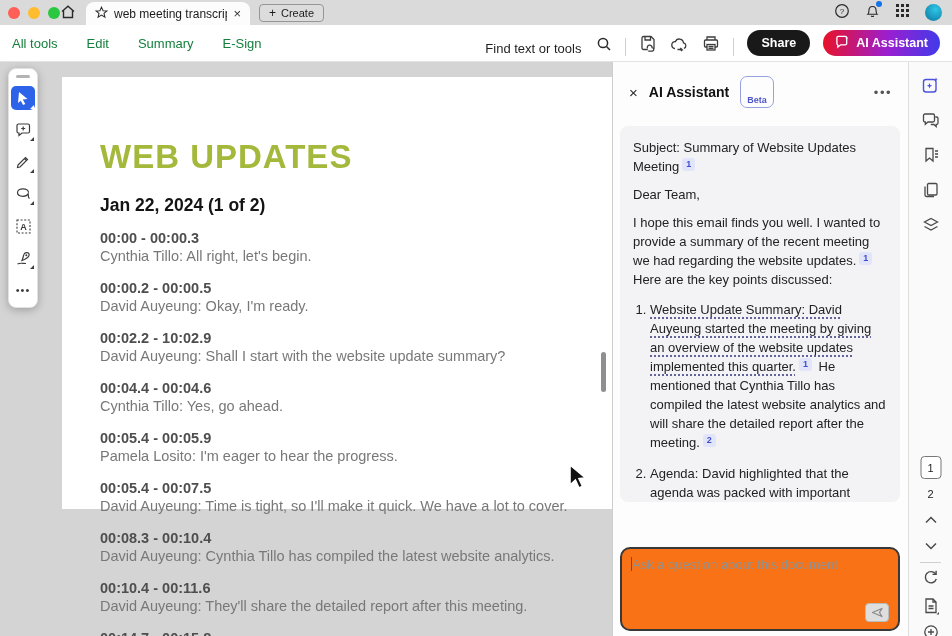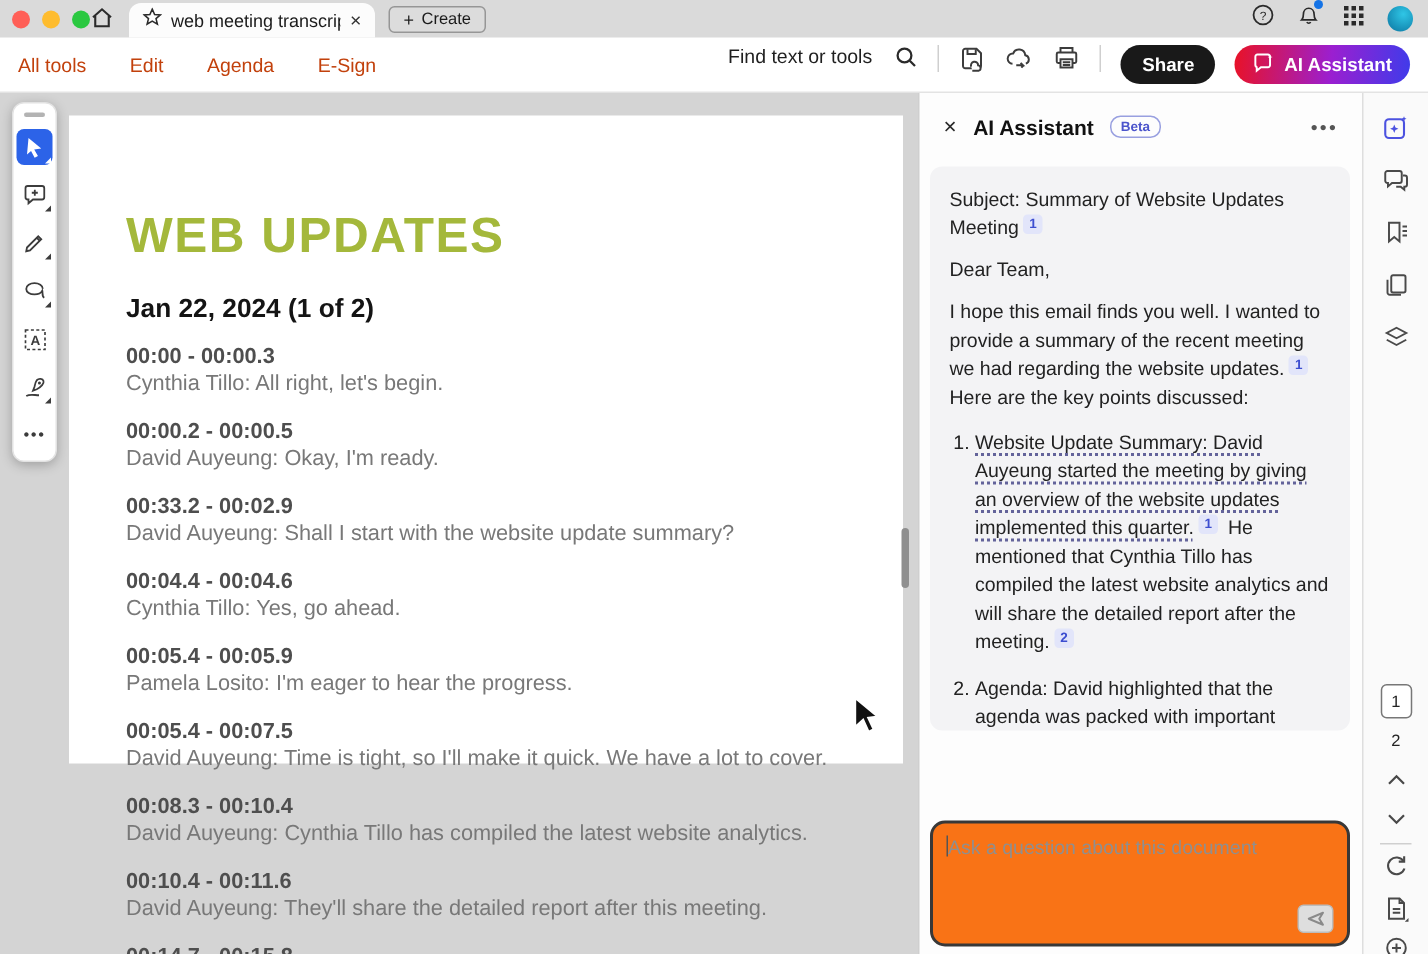--- a/index.html
+++ b/index.html
@@ -25,36 +25,36 @@
   .create-plus { font-size:12px; }
   .tabbar-right { position:absolute; right:10px; top:0; height:25px; display:flex; align-items:center; gap:15px; }
   .bell-wrap { position:relative; }
   .bell-dot { position:absolute; right:-2px; top:-2px; width:6px; height:6px; border-radius:50%; background:#1473e6; }
   .avatar { width:17px; height:17px; border-radius:50%;
     background:radial-gradient(circle at 62% 32%, #2fc6e6, #0b74a0); }
 
   
   .toolbar { height:37px; background:#fff; border-bottom:1px solid #e3e3e3;
     display:flex; align-items:center; padding:0 12px; }
-  .menus { display:flex; gap:29px; font-size:13px; color:#c2410c; }
+  .menus { display:flex; gap:29px; font-size:13px; color:#15803d; }
   .menus span { cursor:default; }
-  .toolbar-right { margin-left:auto; display:flex; align-items:flex-start; gap:13px; }
+  .toolbar-right { margin-left:auto; display:flex; align-items:flex-end; gap:13px; }
   .find-label { font-size:13px; color:#1f1f1f; margin-right:2px; }
   .tb-sep { width:1px; height:18px; background:#cfcfcf; }
   .pill { height:26px; border-radius:13px; display:flex; align-items:center; gap:6px;
     padding:0 14px; font-size:12.5px; font-weight:700; color:#fff; border:none; }
   .share-pill { background:#191919; }
   .ai-pill { background:linear-gradient(95deg,#e91226 0%,#9b1fd0 55%,#3f3bea 100%); padding:0 12px; }
 
   
   .main { display:flex; height:574px; }
 
   
   .docarea { width:612px; position:relative; background:#d4d4d4; overflow:hidden; }
-  .page { position:absolute; left:46px; top:15px; width:556px; height:432px; background:#fff;
+  .page { position:absolute; left:62px; top:15px; width:556px; height:432px; background:#fff;
     padding:44px 16px 0 38px; }
   .doc-title { font-size:33px; line-height:36px; font-weight:800; letter-spacing:1px; color:#a4b83b; margin-top:18px; }
   .doc-subtitle { font-size:17.5px; line-height:21px; font-weight:700; color:#141414; margin-top:20px; }
   .entries { margin-top:13px; }
   .entry { margin-bottom:14px; font-size:14.5px; line-height:18px; }
   .entry .time { display:block; font-weight:700; color:#4e4e4e; }
   .entry .line { color:#787878; }
   .entry:last-child .speaker { color:#bdbdbd; }
   .doc-scrollbar { position:absolute; right:6px; top:290px; width:5px; height:40px;
     background:#8f8f8f; border-radius:3px; }
@@ -72,21 +72,21 @@
   .tool-dots { font-size:11px; letter-spacing:1px; color:#3c3c3c; line-height:10px; }
 
   .doc-cursor { position:absolute; left:566px; top:402px; }
 
   
   .ai-panel { width:296px; background:#fdfdfd; border-left:1px solid #cfcfcf; position:relative; }
   .ai-header { display:flex; align-items:center; gap:11px; padding:14px 16px 10px 16px; }
   .ai-close { font-size:15px; color:#2a2a2a; }
   .ai-title { font-size:14px; font-weight:700; color:#111; }
   .beta-badge { font-size:9px; font-weight:700; color:#4c55cc; border:1px solid #99a0e0;
-    border-radius:7px; padding:1px 6px 2px; }
+    border-radius:7px; padding:18px 6px 2px; }
   .ai-more { margin-left:auto; color:#555; font-size:13px; letter-spacing:1.5px; }
   .query-bubble { margin:7px 10px 0 8px; width:fit-content; max-width:250px;
     background:#4e55e4; color:#fff; font-size:12.5px; font-weight:700;
     padding:10px 14px; border-radius:18px; }
   .response-card { margin:8px 8px 0 7px; width:280px; height:376px; background:#f3f3f5;
     border-radius:8px; padding:12px 13px; font-size:13px; line-height:19px; color:#222;
     overflow:hidden; }
   .response-card p { margin-bottom:9px; }
   .cite { display:inline-block; min-width:13px; height:13px; line-height:13px; text-align:center;
     font-size:9px; font-weight:700; color:#3d4ed0; background:#e2e5fa; border-radius:3px;
@@ -173,21 +173,21 @@
           </svg>
       </span>
       <span class="avatar"></span>
     </div>
   </div>
 
   <div class="toolbar">
     <div class="menus">
       <span>All tools</span>
       <span>Edit</span>
-      <span>Agenda</span>
+      <span>Summary</span>
       <span>E-Sign</span>
     </div>
     <div class="toolbar-right">
       <span class="find-label">Find text or tools</span>
       <span>
         <svg width="16" height="16" viewBox="0 0 16 16" fill="none" stroke="#2a2a2a" stroke-width="1.5">
             <circle cx="7" cy="7" r="4.6"></circle>
             <path d="M10.5 10.5 L14 14"></path>
           </svg>
       </span>
@@ -231,21 +231,21 @@
 
   <div class="main">
 
     <div class="docarea">
       <div class="page">
         <div class="doc-title">WEB UPDATES</div>
         <div class="doc-subtitle">Jan 22, 2024 (1 of 2)</div>
         <div class="entries">
           <div class="entry"><span class="time">00:00 - 00:00.3</span><span class="line"><span class="speaker">Cynthia Tillo:</span><span> All right, let's begin.</span></span></div>
           <div class="entry"><span class="time">00:00.2 - 00:00.5</span><span class="line"><span class="speaker">David Auyeung:</span><span> Okay, I'm ready.</span></span></div>
-          <div class="entry"><span class="time">00:33.2 - 00:02.9</span><span class="line"><span class="speaker">David Auyeung:</span><span> Shall I start with the website update summary?</span></span></div>
+          <div class="entry"><span class="time">00:02.2 - 10:02.9</span><span class="line"><span class="speaker">David Auyeung:</span><span> Shall I start with the website update summary?</span></span></div>
           <div class="entry"><span class="time">00:04.4 - 00:04.6</span><span class="line"><span class="speaker">Cynthia Tillo:</span><span> Yes, go ahead.</span></span></div>
           <div class="entry"><span class="time">00:05.4 - 00:05.9</span><span class="line"><span class="speaker">Pamela Losito:</span><span> I'm eager to hear the progress.</span></span></div>
           <div class="entry"><span class="time">00:05.4 - 00:07.5</span><span class="line"><span class="speaker">David Auyeung:</span><span> Time is tight, so I'll make it quick. We have a lot to cover.</span></span></div>
           <div class="entry"><span class="time">00:08.3 - 00:10.4</span><span class="line"><span class="speaker">David Auyeung:</span><span> Cynthia Tillo has compiled the latest website analytics.</span></span></div>
           <div class="entry"><span class="time">00:10.4 - 00:11.6</span><span class="line"><span class="speaker">David Auyeung:</span><span> They'll share the detailed report after this meeting.</span></span></div>
           <div class="entry">
               <span class="time">00:14.7 - 00:15.8</span>
             </div>
         </div>
       </div>

